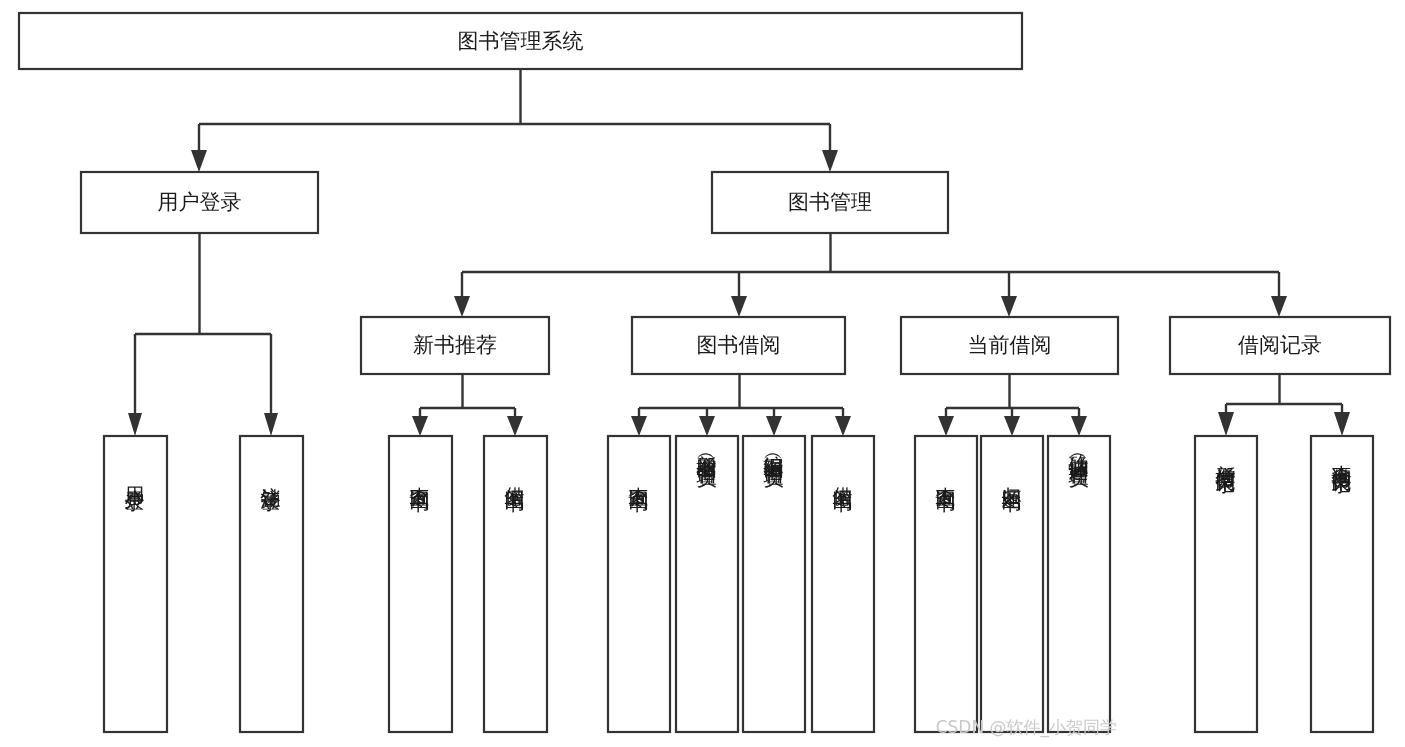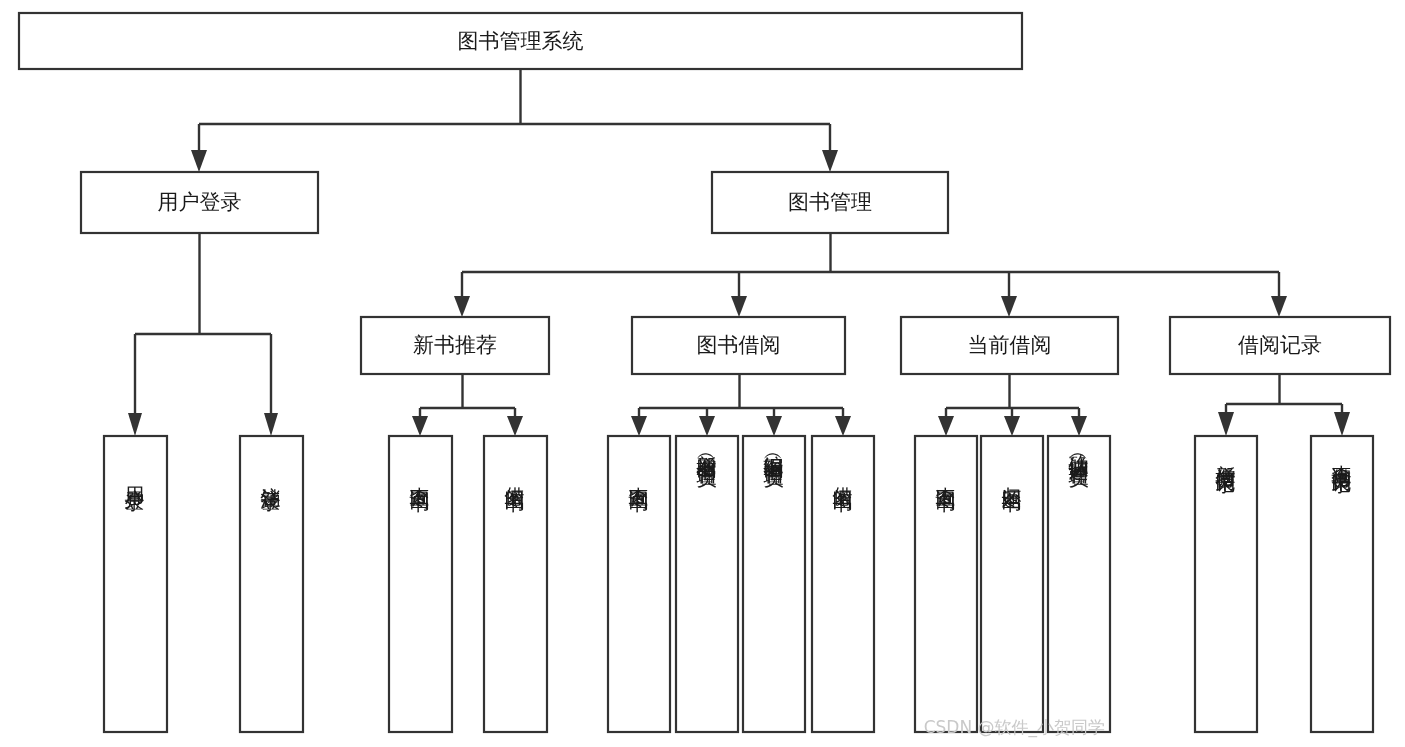--- a/index.html
+++ b/index.html
@@ -54,21 +54,21 @@
     font-family: "DejaVu Sans", "Liberation Sans", sans-serif;
     font-size: 20px;
     fill: #1a1a1a;
     writing-mode: vertical-rl;
     text-orientation: upright;
     text-anchor: middle;
     letter-spacing: 2px;
   }
   .watermark-text {
     position: absolute;
-    right: 12px;
+    right: 0;
     bottom: 8px;
     font-family: "DejaVu Sans", "Liberation Sans", sans-serif;
     font-size: 17px;
     color: #c9c9c9;
     white-space: nowrap;
     user-select: none;
   }
 </style>
 </head>
 <body>

